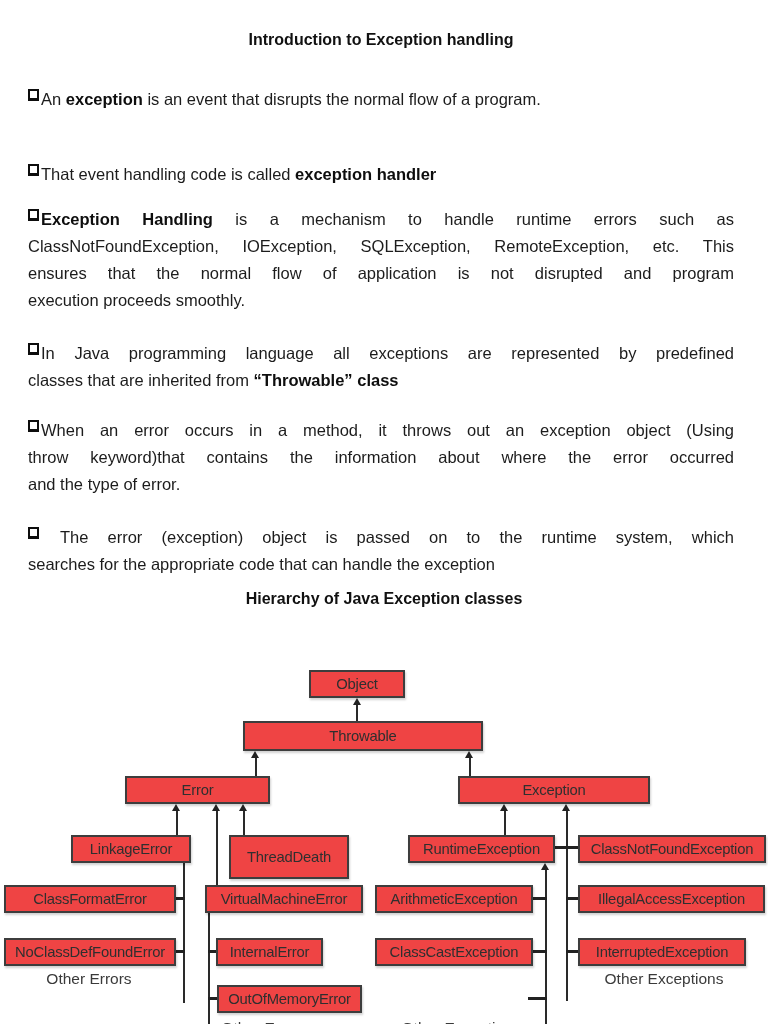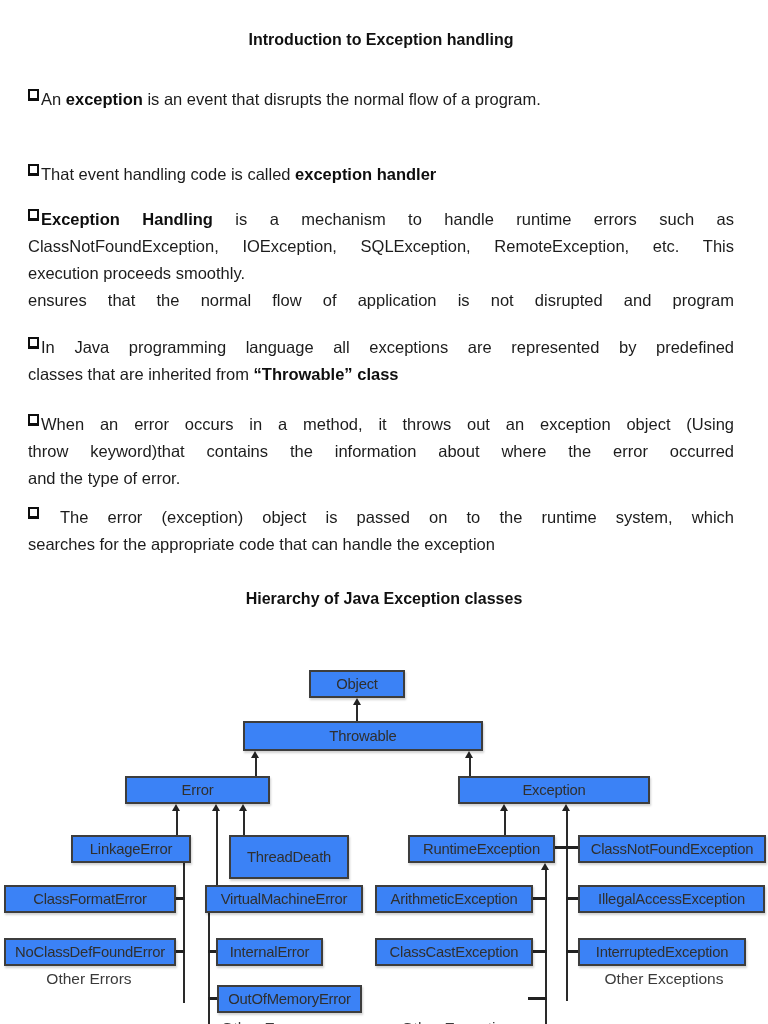--- a/index.html
+++ b/index.html
@@ -17,23 +17,23 @@
   .doc-title {
     margin: 0;
     font-size: 16px; line-height: 19px; font-weight: bold;
     text-align: center; color: #111;
   }
   .para { margin: 0; font-size: 16.5px; line-height: 27px; }
   .para .line { text-align: justify; text-align-last: justify; }
   .para .line.last { text-align-last: left; }
   .p1 { margin-top: 37px; margin-bottom: 25px; }
   .p2 { margin-bottom: 18px; margin-top: 48px; }
-  .p3 { margin-bottom: 20px; }
+  .p3 { margin-bottom: 26px; }
   .p4 { margin-bottom: 23px; }
-  .p5 { margin-bottom: 12px; }
+  .p5 { margin-bottom: 26px; }
   .b { font-weight: bold; color: #0e0e0e; }
   .bullet {
     display: inline-block;
     width: 7px; height: 7px;
     border: 2px solid #0d0d0d;
     border-bottom-width: 3px;
     margin-right: 2px;
     vertical-align: 4px;
   }
   .section-title {
@@ -41,21 +41,21 @@
     margin: 0;
     font-size: 16px; line-height: 20px; font-weight: bold;
     text-align: center; color: #111;
   }
 
   
   .diagram { position: absolute; left: 0; top: 0; width: 768px; height: 1024px; }
   .dbox {
     position: absolute;
     box-sizing: border-box;
-    background: #3b82f6;
+    background: #ef4444;
     border: 2px solid #3d3d3d;
     box-shadow: 1px 2px 2px rgba(0,0,0,0.18);
     display: flex; align-items: center; justify-content: center;
     font-size: 14.8px; letter-spacing: -0.2px; color: #2f2f2f;
     white-space: nowrap;
   }
   .dlabel {
     position: absolute;
     font-size: 15.5px; color: #3a3a3a;
     text-align: center; white-space: nowrap;
@@ -81,22 +81,22 @@
       <span class="line last"><span class="bullet"></span><span>An </span><span class="b">exception</span><span> is an event that disrupts the normal flow of a program.</span></span>
     </p>
 
     <p class="para p2">
       <span class="line last"><span class="bullet"></span><span>That event handling code is called </span><span class="b">exception handler</span><span></span></span>
     </p>
 
     <p class="para p3">
       <span class="line" style="display:block"><span class="bullet"></span><span></span><span class="b">Exception Handling</span><span> is a mechanism to handle runtime errors such as</span></span>
       <span class="line" style="display:block"><span>ClassNotFoundException, IOException, SQLException, RemoteException, etc. This</span></span>
+      <span class="line" style="display:block"><span>ensures that the normal flow of application is not disrupted and program</span></span>
       <span class="line last" style="display:block"><span>execution proceeds smoothly.</span></span>
-      <span class="line" style="display:block"><span>ensures that the normal flow of application is not disrupted and program</span></span>
     </p>
 
     <p class="para p4">
       <span class="line" style="display:block"><span class="bullet"></span><span>In Java programming language all exceptions are represented by predefined</span></span>
       <span class="line last" style="display:block"><span>classes that are inherited from </span><span class="b">“Throwable” class</span></span>
     </p>
 
     <p class="para p5">
       <span class="line" style="display:block"><span class="bullet"></span><span>When an error occurs in a method, it throws out an exception object (Using</span></span>
       <span class="line" style="display:block"><span>throw keyword)that contains the information about where the error occurred</span></span>

